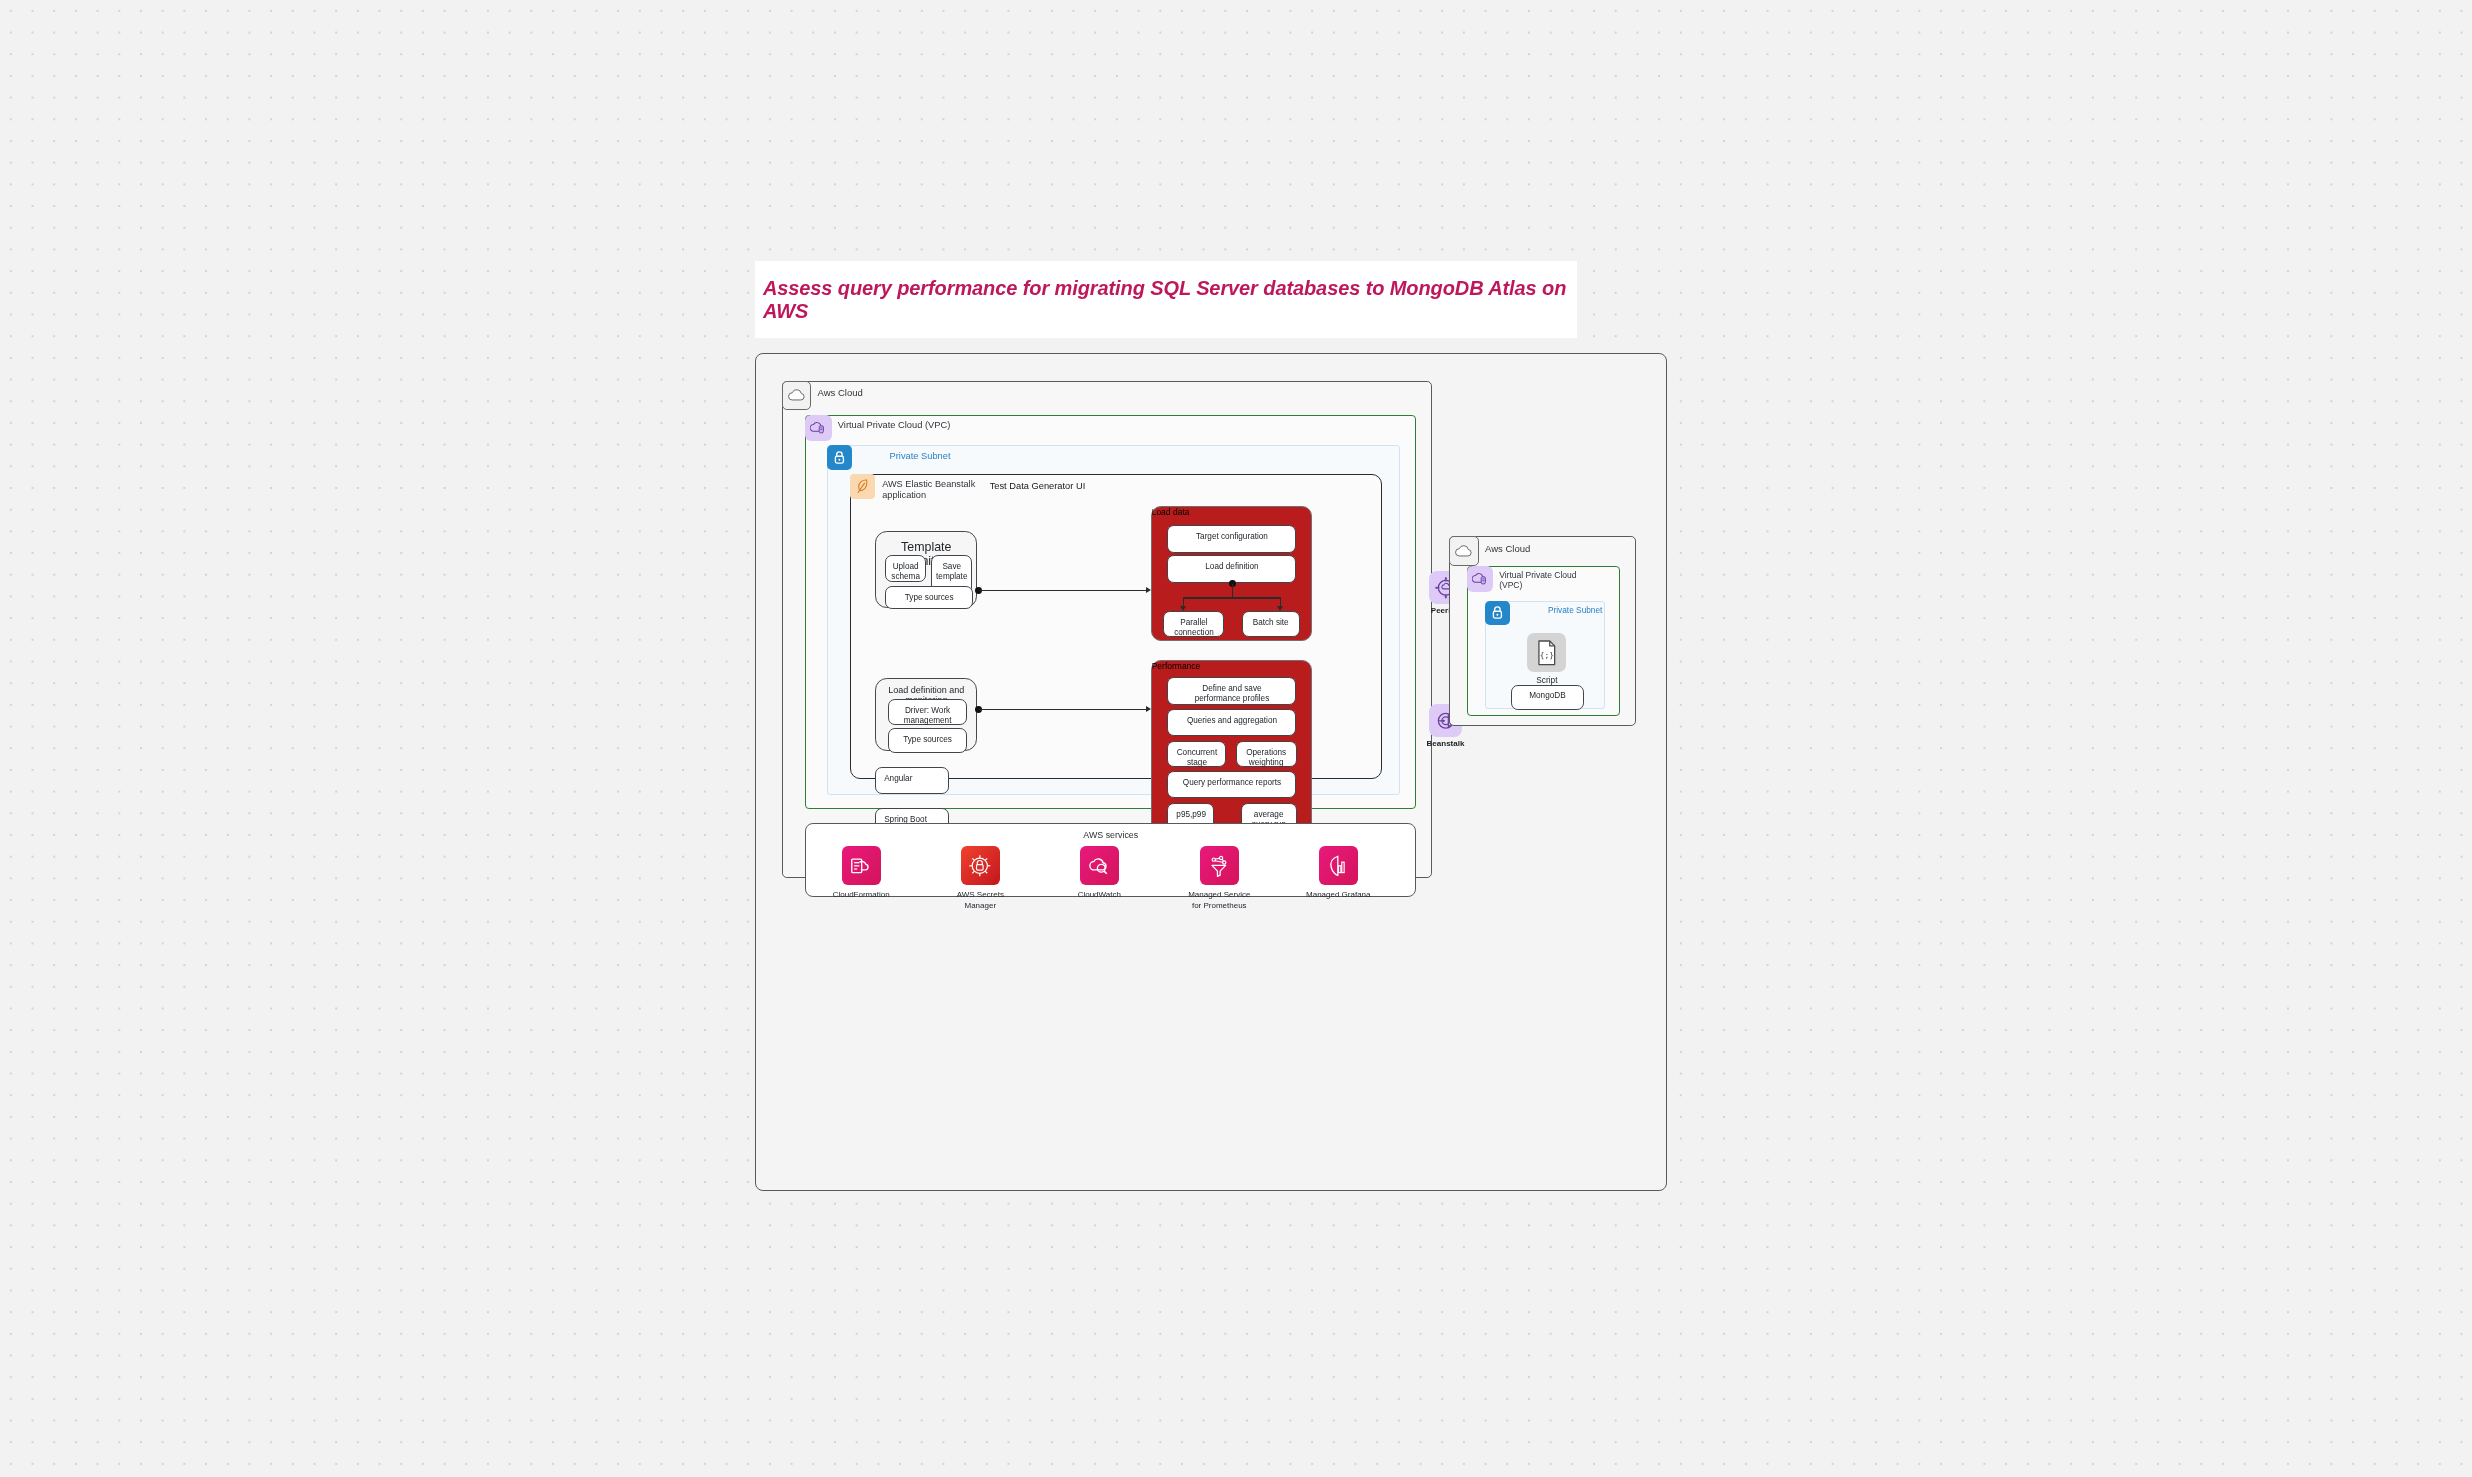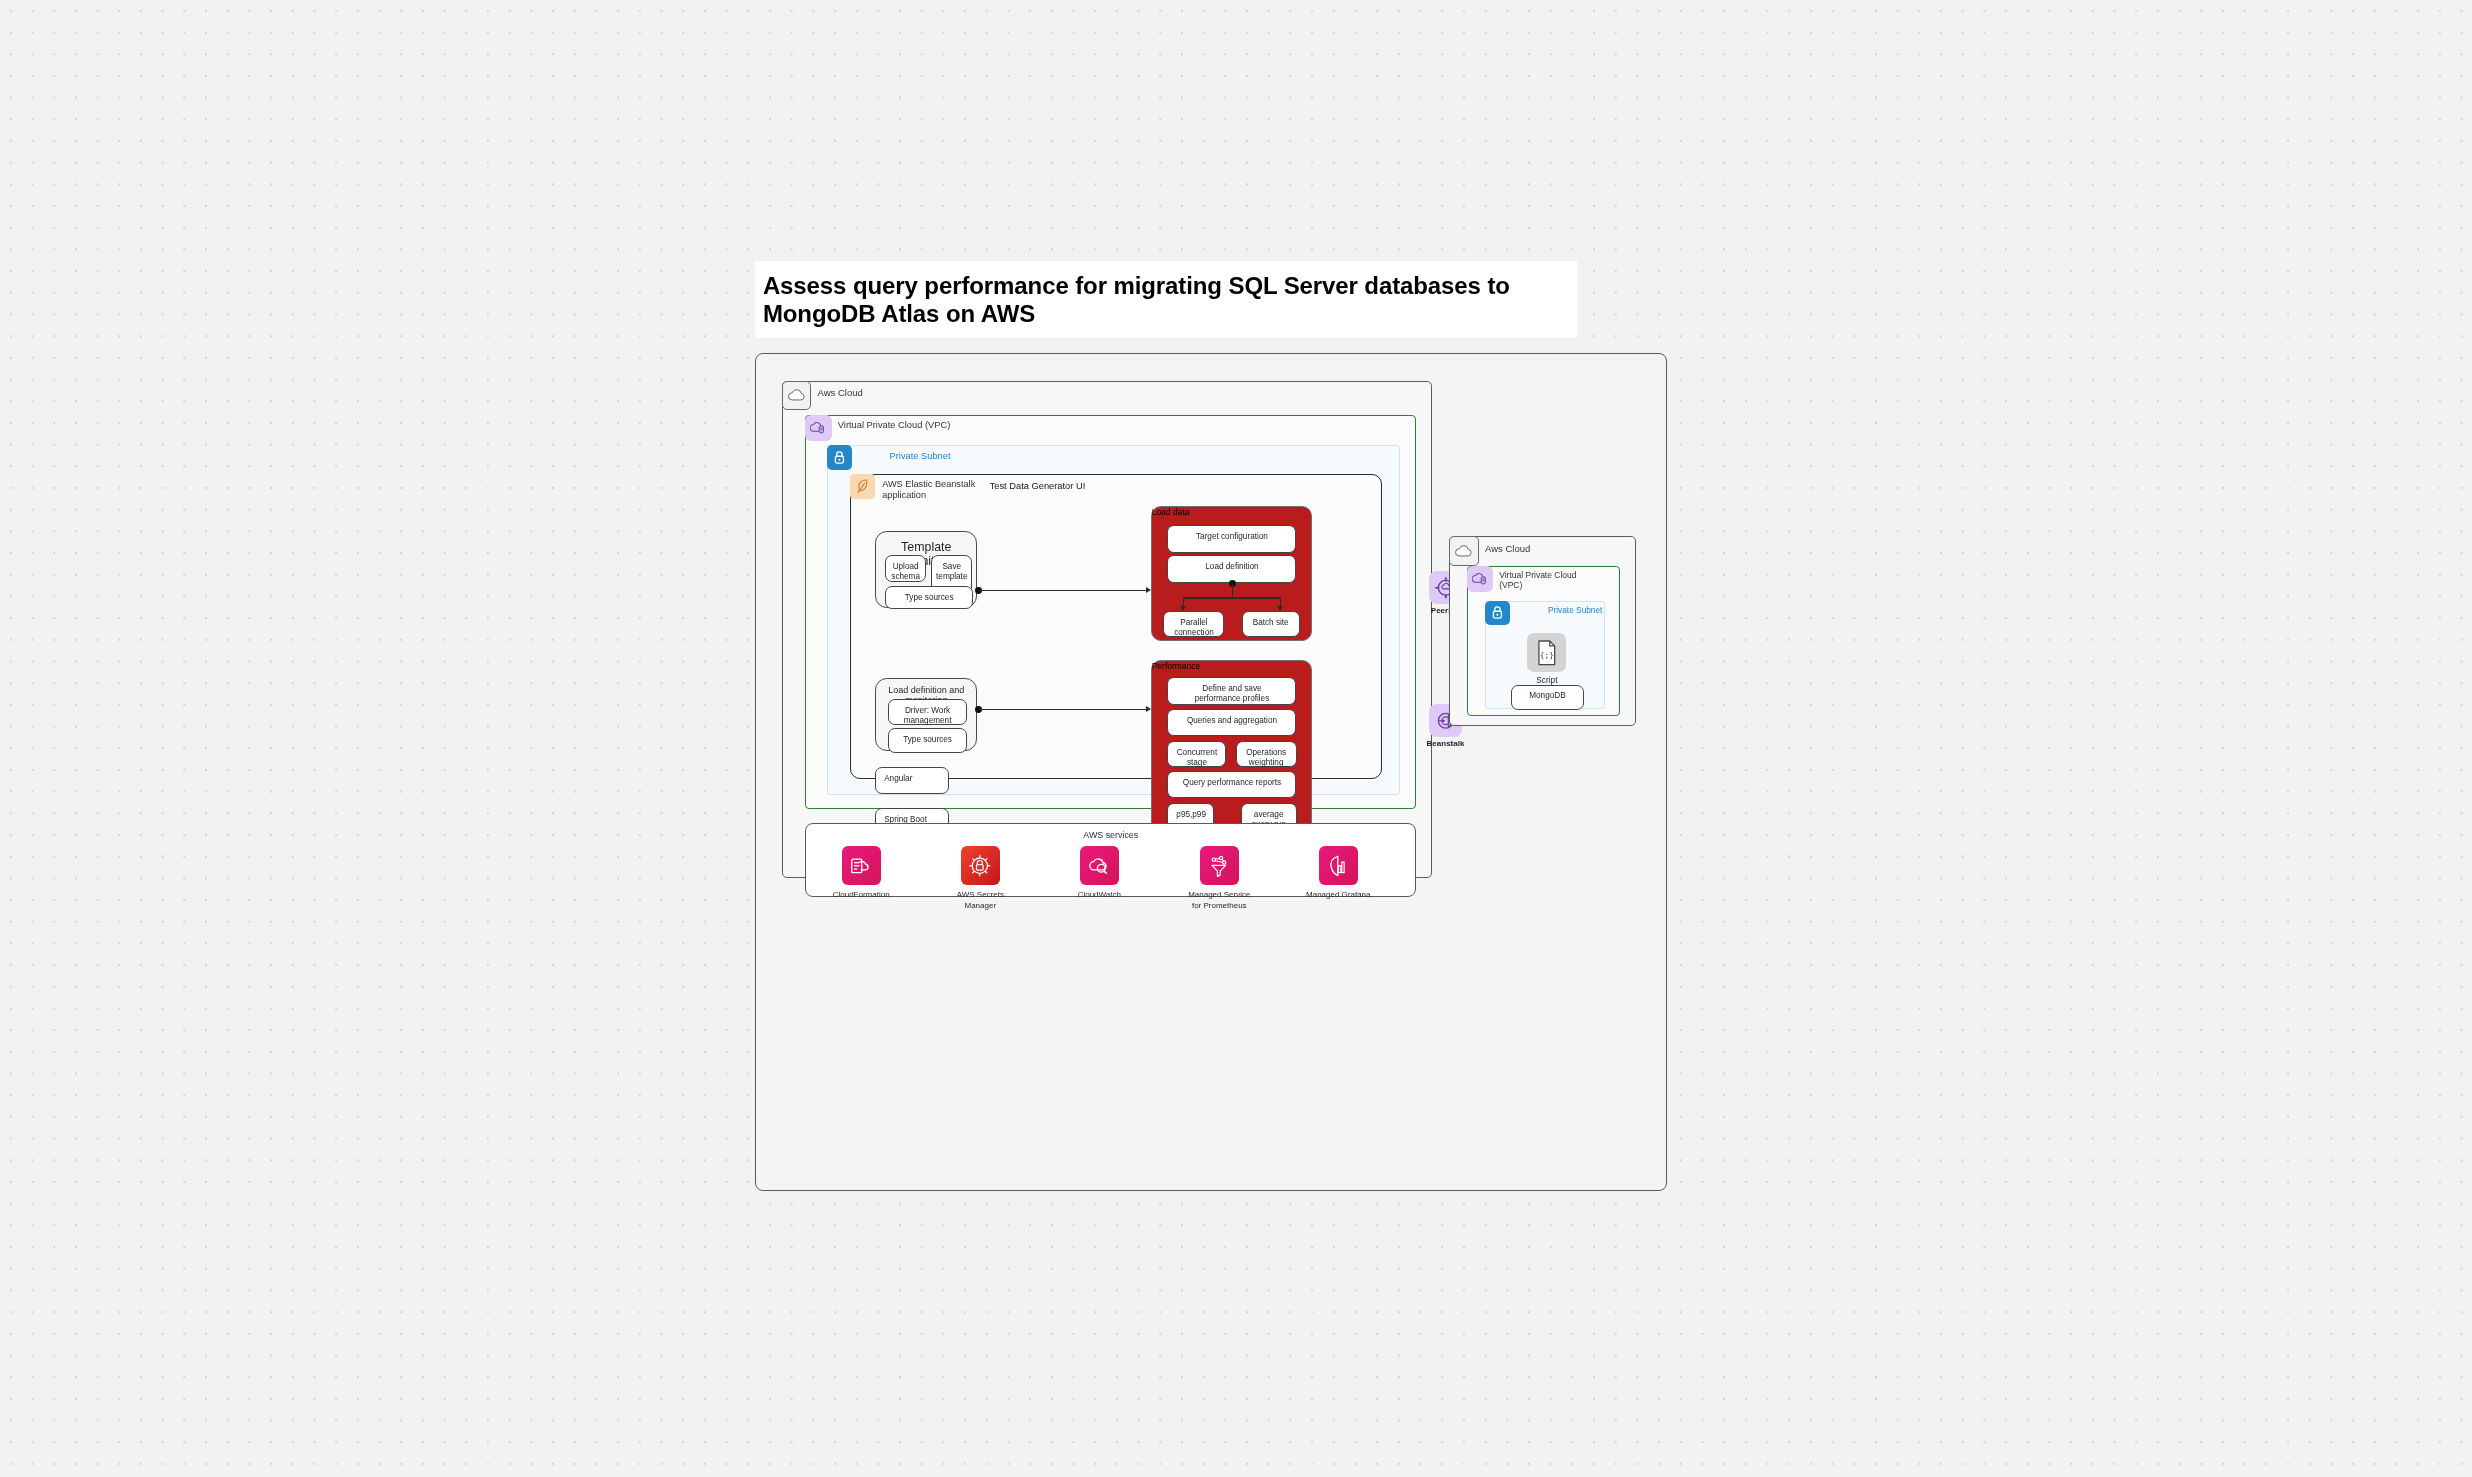--- a/index.html
+++ b/index.html
@@ -15,25 +15,26 @@
 
   
   #title-card {
     position: absolute;
     left: 755px; top: 261px;
     width: 822px; height: 77px;
     background: #ffffff;
     display: flex; align-items: center;
   }
   #title-card .title-text {
-    font-size: 24px;
+    font-size: 20px;
     font-weight: bold;
-    color: #000000;
+    color: #be185d;
     padding-left: 7.9px;
     letter-spacing: -0.1px;
+    font-style: italic;
   }
 
   
   #canvas-frame {
     position: absolute;
     left: 755px; top: 353px;
     width: 912px; height: 838px;
     background: #f4f4f4;
     border: 1.5px solid #55595f;
     border-radius: 7.9px;

